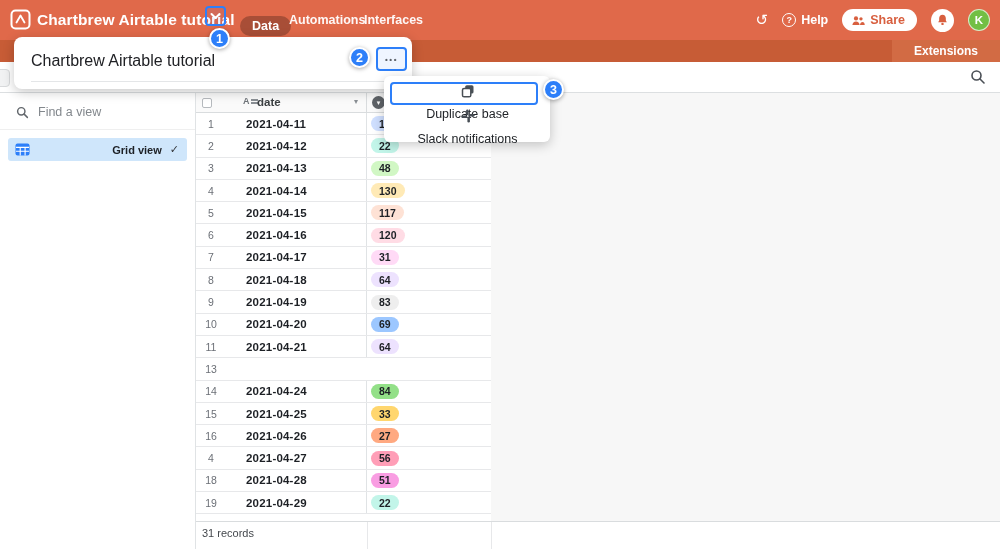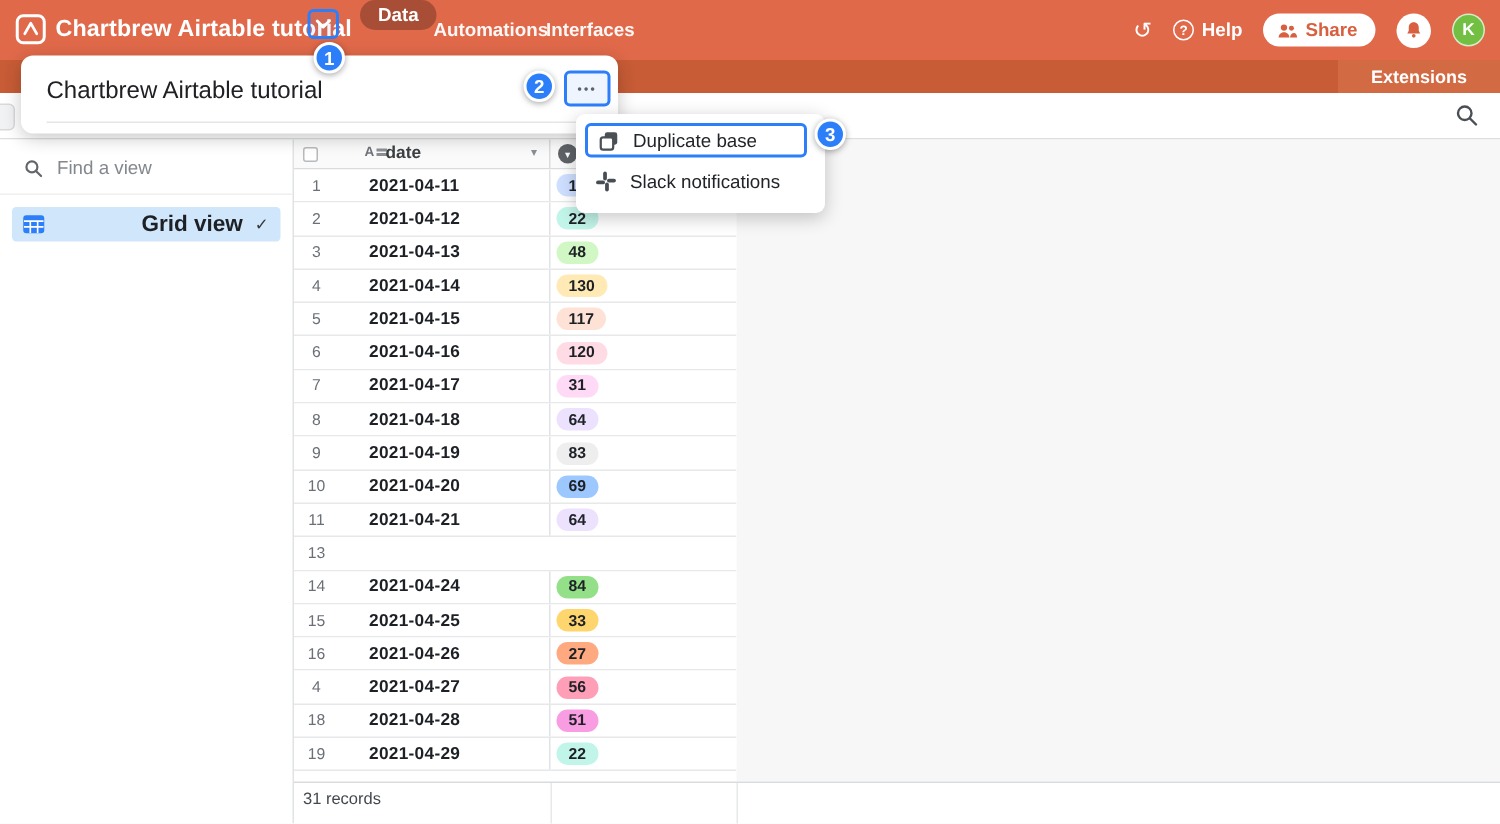--- a/index.html
+++ b/index.html
@@ -6,21 +6,21 @@
   html,body { width:1000px; height:549px; overflow:hidden; }
   body { font-family:"Liberation Sans", sans-serif; background:#fff; position:relative; }
   .stage { position:absolute; inset:0; width:1000px; height:549px; overflow:hidden; }
 
   
   .topbar { position:absolute; left:0; top:0; width:1000px; height:40px; background:#e0694a; display:flex; align-items:center; }
   .logo { position:absolute; left:10px; top:9px; width:21px; height:21px; }
   .app-title { position:absolute; left:37px; top:11px; color:#fff; font-size:15.5px; font-weight:700; letter-spacing:.1px; }
   .hl-box { position:absolute; border:2px solid #2d7ff9; border-radius:4px; background:rgba(45,127,249,.08); z-index:40; }
   #hl-chevron { left:205px; top:6px; width:21px; height:20px; display:flex; align-items:center; justify-content:center; }
-  .tab-pill { position:absolute; left:240px; top:0; height:20px; padding:0 12px; border-radius:11px; background:rgba(0,0,0,.25); color:#fff; font-size:12.5px; font-weight:700; display:flex; align-items:center; }
+  .tab-pill { position:absolute; left:240px; top:16px; height:20px; padding:0 12px; border-radius:11px; background:rgba(0,0,0,.25); color:#fff; font-size:12.5px; font-weight:700; display:flex; align-items:center; }
   .tab-plain { position:absolute; top:13px; color:rgba(255,255,255,.95); font-size:12.5px; font-weight:600; }
   #tab-automations { left:289px; }
   #tab-interfaces { left:364px; }
   .tb-right { position:absolute; right:10px; top:0; height:40px; display:flex; align-items:center; gap:14px; color:#fff; }
   .history-ic { font-size:15px; color:#fff; }
   .help-wrap { display:flex; align-items:center; gap:5px; font-size:12.5px; font-weight:600; }
   .q-circle { width:14px; height:14px; border:1.4px solid #fff; border-radius:50%; font-size:9px; font-weight:700; display:flex; align-items:center; justify-content:center; }
   .share-btn { height:22px; background:#fff; color:#d85f3f; border:none; border-radius:12px; padding:0 12px 0 9px; font-size:12.5px; font-weight:700; display:flex; align-items:center; gap:5px; font-family:inherit; }
   .bell-btn { width:23px; height:23px; background:#fff; border:none; border-radius:50%; display:flex; align-items:center; justify-content:center; }
   .avatar { width:22px; height:22px; border-radius:50%; background:#72bf44; color:#fff; font-size:11.5px; font-weight:700; display:flex; align-items:center; justify-content:center; border:1px solid rgba(255,255,255,.7); }
@@ -32,21 +32,21 @@
   
   .toolbar { position:absolute; left:0; top:62px; width:1000px; height:31px; background:#fff; border-bottom:1px solid #dcdfe1; }
   .views-sliver { position:absolute; left:-6px; top:7px; width:16px; height:18px; background:#f1f2f3; border:1px solid #d8dadc; border-radius:4px; }
   .tb-search { position:absolute; right:14px; top:7px; width:16px; height:16px; color:#4a4f55; }
 
   
   .sidebar { position:absolute; left:0; top:93px; width:196px; height:456px; background:#fff; border-right:1px solid #e0e3e5;text-align:right; }
   .findview { display:flex; align-items:center; gap:9px; padding:12px 14px 10px 16px; border-bottom:1px solid #efefef; }
   .findview .ph { color:#83888d; font-size:12.5px; }
   .view-item { margin:8px 8px 0 8px; height:23px; border-radius:3px; background:#cfe6fb; display:flex; align-items:center; padding:0 8px 0 7px; gap:8px; }
-  .view-item .vlabel { font-size:15px; font-weight:700; color:#1d2025; flex:1; }
+  .view-item .vlabel { font-size:11px; font-weight:700; color:#1d2025; flex:1; }
   .view-item .vcheck { font-size:11px; color:#35383c; }
 
   
   .main { position:absolute; left:196px; top:93px; width:804px; height:428px; background:#f7f7f7; }
   .gheader { position:absolute; left:0; top:0; width:295px; height:20px; background:#fafafa; border-bottom:1px solid #d9dcde; display:flex; }
   .gh-date { width:171px; border-right:1px solid #d9dcde; position:relative; display:flex; align-items:center; }
   .gh-val { width:124px; position:relative; display:flex; align-items:center; }
   .cbx { position:absolute; left:6px; top:5px; width:10px; height:10px; border:1px solid #b6babe; border-radius:2px; background:#fff; }
   .fld-ic { position:absolute; left:47px; top:4px; display:flex; align-items:center; color:#6f7479; }
   .fld-ic .a { font-size:9px; font-weight:700; line-height:1; }
@@ -70,21 +70,21 @@
 
   
   .popover { position:absolute; left:14px; top:37px; width:398px; height:52px; background:#fff; border-radius:8px; box-shadow:0 3px 12px rgba(0,0,0,.22); z-index:50; }
   .pop-title { position:absolute; left:17px; top:15px; font-size:16px; font-weight:500; color:#202125; }
   .pop-divider { position:absolute; left:17px; right:0; bottom:7px; height:1px; background:#e4e6e8; }
   #hl-more { left:362px; top:10px; width:31px; height:24px; display:flex; align-items:center; justify-content:center; z-index:55; }
   .more-dots { font-size:8px; letter-spacing:1.5px; color:#5d6269; font-weight:700; }
 
   
   .menu { position:absolute; left:384px; top:76px; width:166px; height:66px; background:#fff; border-radius:6px; box-shadow:0 3px 12px rgba(0,0,0,.22); z-index:60; }
-  .menu-item { position:absolute; left:6px; width:148px; height:23px; display:flex; align-items:center; gap:9px; padding-left:7px; border-radius:4px; }
+  .menu-item { position:absolute; left:6px; width:148px; height:23px; display:flex; align-items:center; gap:9px; padding-left:7px; border-radius:4px;flex-direction:column; }
   #mi-duplicate { top:6px; border:2px solid #2d7ff9; }
   #mi-slack { top:33px; }
   .mi-label { font-size:12.5px; color:#212428; }
   .mi-ic { width:14px; height:14px; flex:0 0 14px; }
 
   
   .anno { position:absolute; width:21px; height:21px; border-radius:50%; background:#2d7ff9; border:2px solid #fff; box-shadow:0 1px 4px rgba(0,0,0,.35); color:#fff; font-size:12.5px; font-weight:700; display:flex; align-items:center; justify-content:center; z-index:70; }
   #anno-1 { left:209px; top:28px; }
   #anno-2 { left:349px; top:47px; }
   #anno-3 { left:543px; top:79px; }

